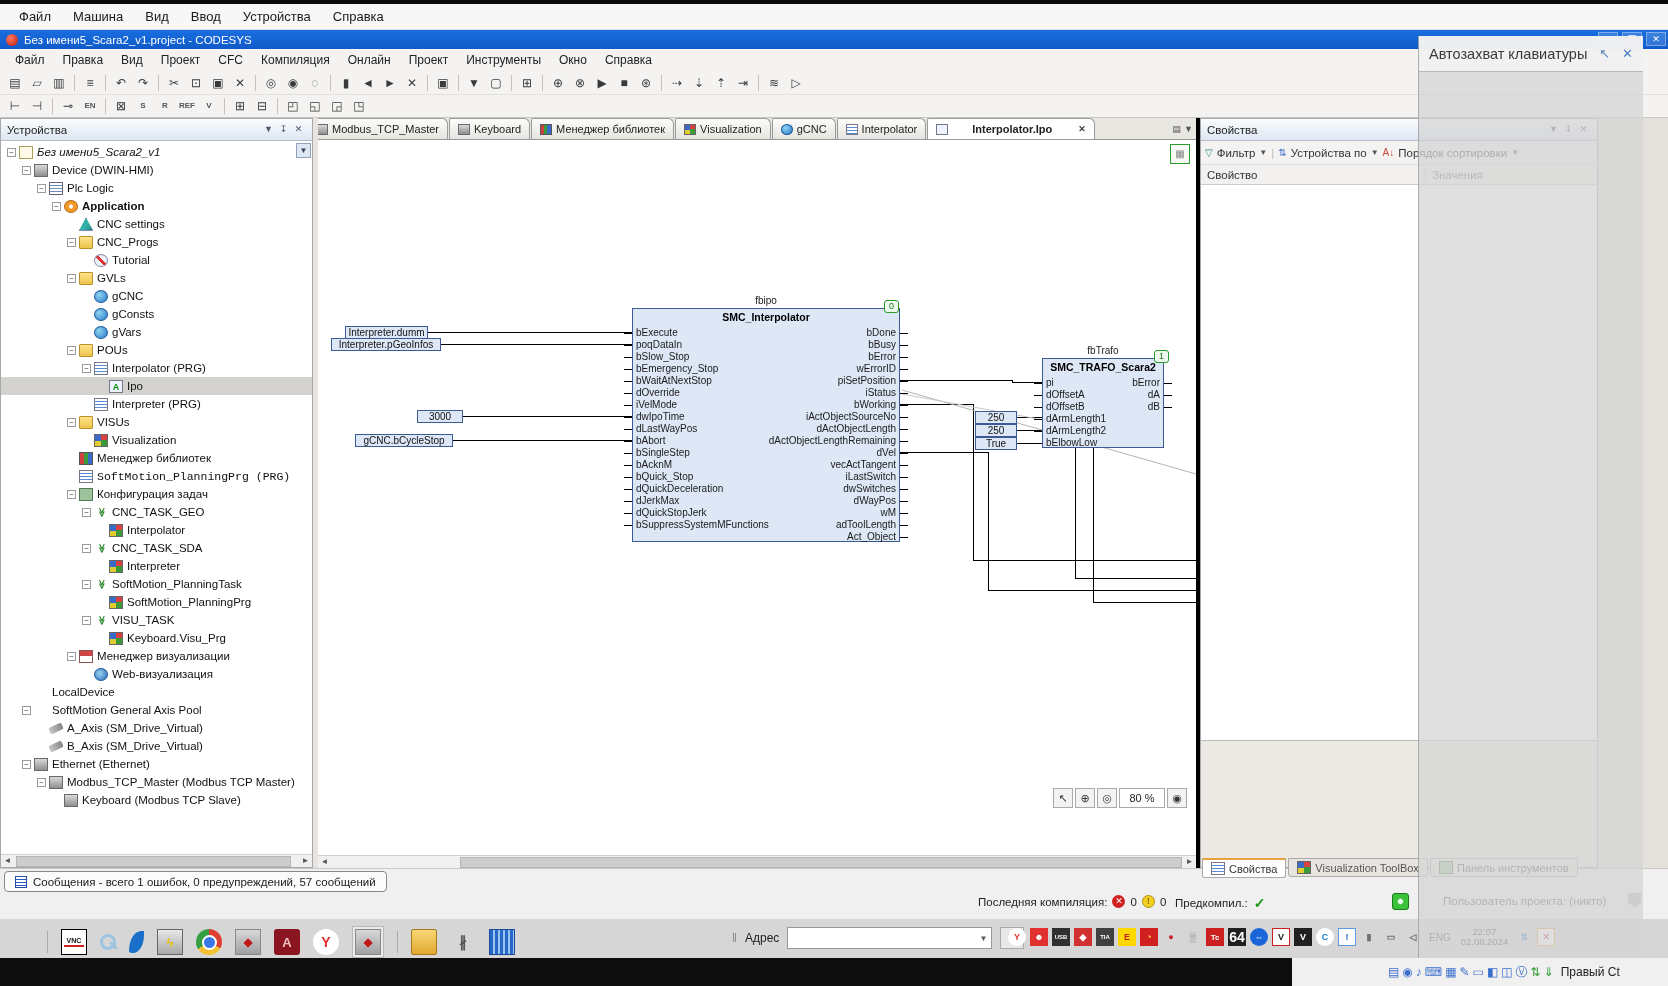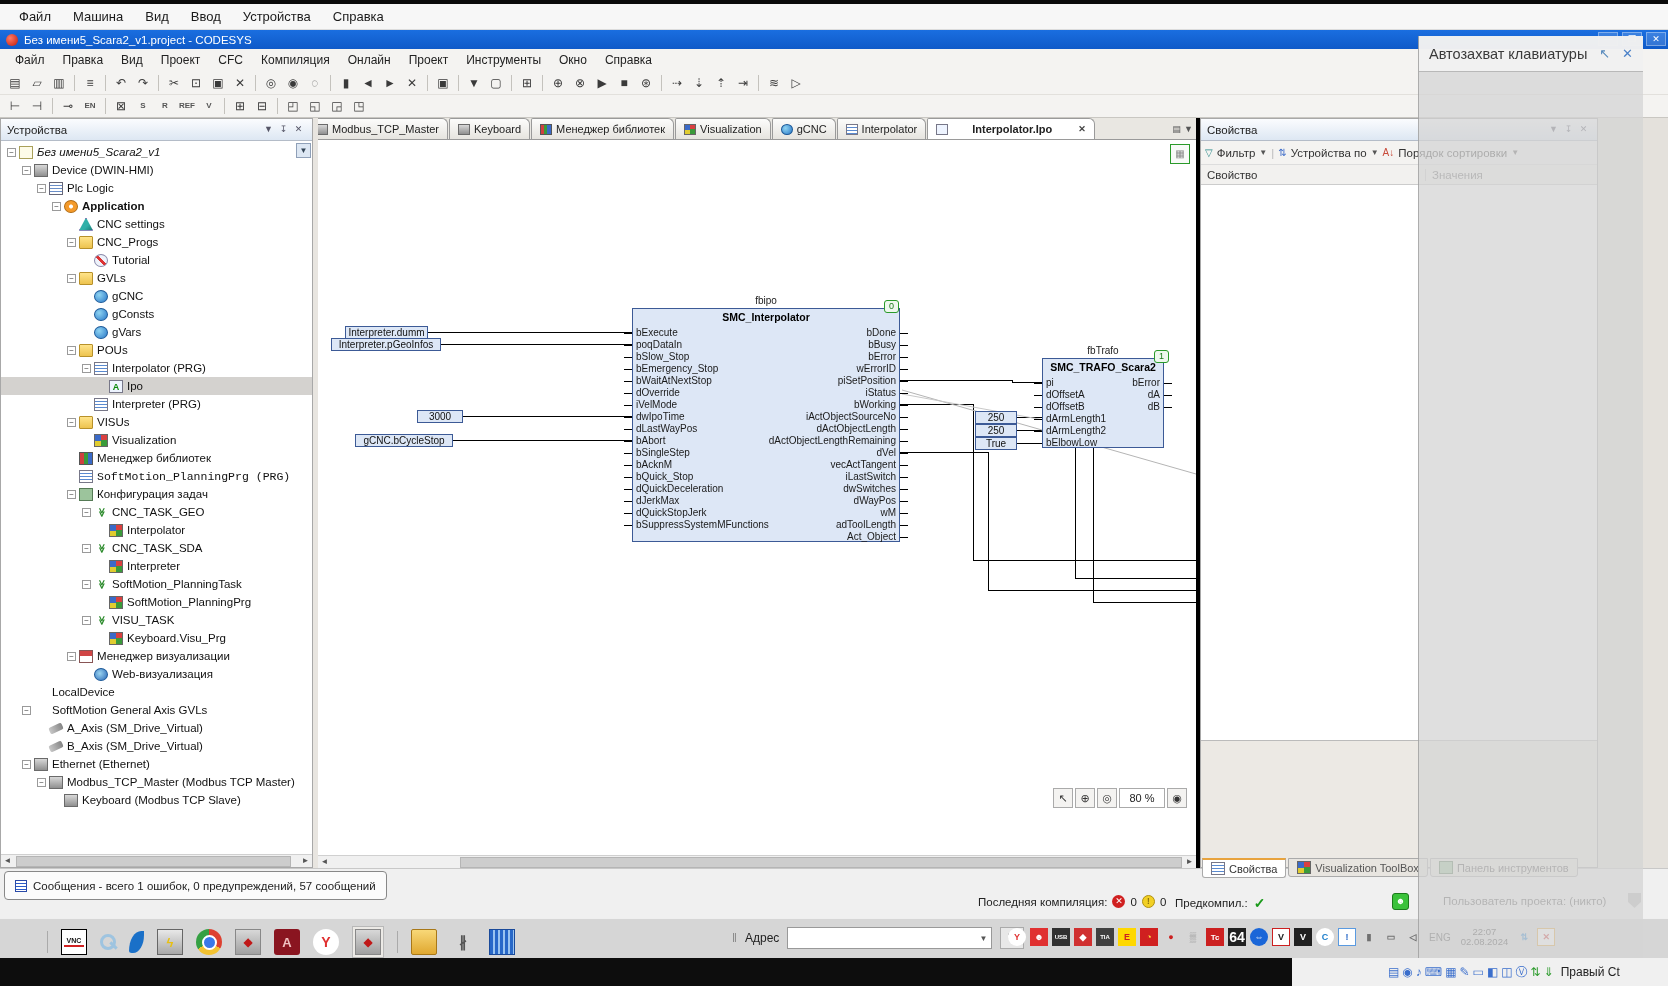--- a/index.html
+++ b/index.html
@@ -94,21 +94,21 @@
   .props-cols .c1{width:224px;padding-left:6px;}
   .props-cols .c2{flex:1;border-left:1px solid #ccc;padding-left:6px;color:#666;}
   .props-body{height:556px;background:#fff;border-bottom:1px solid #bbb;}
   .idebg-right{position:absolute;left:1598px;top:118px;width:70px;height:750px;background:#e4e1dc;}
 
   
   .bottom-tabs{position:absolute;left:1202px;top:858px;height:26px;display:flex;gap:2px;font-size:11px;color:#333;align-items:flex-start;z-index:2;}
   .btab{display:flex;align-items:center;padding:2px 8px;border:1px solid #aaa;border-top:2px solid #e8a33d;background:#fff;border-radius:0 0 3px 3px;}
   .btab.inactive{background:#e8e5e0;border-top:1px solid #aaa;color:#555;}
   .statusrow{position:absolute;left:0;top:868px;width:1668px;height:50px;background:#f0f0f0;border-top:1px solid #c8c8c8;}
-  .messages{position:absolute;left:4px;top:2px;height:29px;display:flex;align-items:center;gap:6px;padding:0 10px;border:1px solid #888;border-radius:4px;background:#fbfbfb;font-size:11.5px;color:#222;}
+  .messages{position:absolute;left:4px;top:2px;height:21px;display:flex;align-items:center;gap:6px;padding:0 10px;border:1px solid #888;border-radius:4px;background:#fbfbfb;font-size:11.5px;color:#222;}
   .msg-ico{width:12px;height:12px;background:repeating-linear-gradient(to bottom,#fff 0 2px,#2a5ac8 2px 3px);border:1px solid #2a4aa8;}
   .sb-items{position:absolute;left:0;top:26px;width:1668px;height:22px;font-size:11.5px;color:#222;}
   .sb-compile{position:absolute;left:978px;display:flex;gap:5px;align-items:center;}
   .err-ic{width:13px;height:13px;border-radius:50%;background:#d02020;color:#fff;font-size:9px;line-height:13px;text-align:center;}
   .warn-ic{width:13px;height:13px;border-radius:50%;background:#f2d024;border:1px solid #b09010;color:#604a00;font-size:9px;line-height:11px;text-align:center;}
   .sb-pre{position:absolute;left:1175px;display:flex;gap:6px;align-items:center;}
   .ok-ic{color:#1a9a1a;font-size:14px;font-weight:bold;}
   .user-ic{position:absolute;left:1392px;top:-2px;width:17px;height:17px;background:#3ac23a;border:1px solid #1a7a1a;border-radius:3px;color:#fff;font-size:9px;line-height:15px;text-align:center;}
   .sb-user{position:absolute;left:1443px;color:#555;}
   .shield-ic{position:absolute;left:1628px;top:-2px;width:13px;height:15px;background:#b8b8b8;clip-path:polygon(0 0,100% 0,100% 60%,50% 100%,0 60%);}
@@ -423,21 +423,21 @@
           <span>Web-визуализация</span>
         </div>
         <div class="trow" style="padding-left: 21px;">
           <span class="exp none"></span>
           <span class="ic ic-plug"></span>
           <span>LocalDevice</span>
         </div>
         <div class="trow" style="padding-left: 21px;">
           <span class="exp">−</span>
           <span class="ic ic-plug"></span>
-          <span>SoftMotion General Axis GVLs</span>
+          <span>SoftMotion General Axis Pool</span>
         </div>
         <div class="trow" style="padding-left: 36px;">
           <span class="exp none"></span>
           <span class="ic ic-axis"></span>
           <span>A_Axis (SM_Drive_Virtual)</span>
         </div>
         <div class="trow" style="padding-left: 36px;">
           <span class="exp none"></span>
           <span class="ic ic-axis"></span>
           <span>B_Axis (SM_Drive_Virtual)</span>

